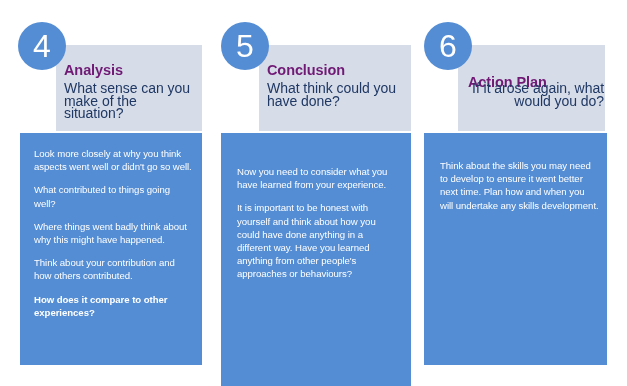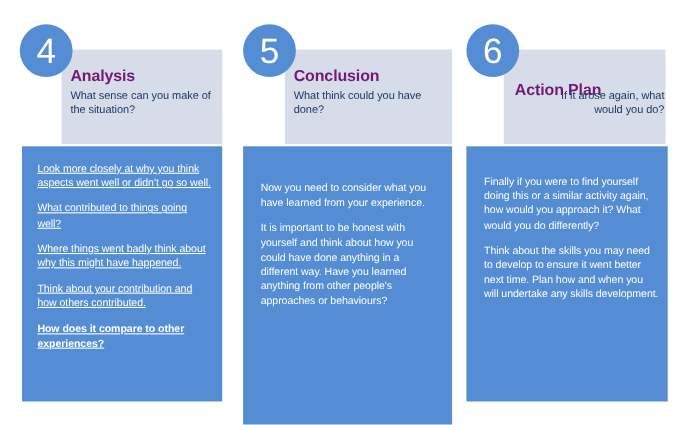--- a/index.html
+++ b/index.html
@@ -61,21 +61,21 @@
     color: #701a75;
     letter-spacing: -0.1px;
     white-space: nowrap;
   }
   .c1 .head-title { left: 64px; top: 62px; }
   .c2 .head-title { left: 64px; top: 62px; }
   .c3 .head-title { left: 62px; top: 62px; margin-top: 12px; }
 
   .head-sub {
     position: absolute;
-    font-size: 10px;
+    font-size: 14px;
     color: #1f3864;
     line-height: 12.5px;
     letter-spacing: -0.05px;
   }
   .c1 .head-sub { left: 64px; top: 82px; width: 132px; }
   .c2 .head-sub { left: 64px; top: 82px; width: 132px; }
   .c3 .head-sub { left: 62px; top: 82px; width: 136px; text-align: right; }
   .c3 .head-sub .line2 { padding-left: 8px; display: inline-block; }
 
   
@@ -87,21 +87,21 @@
   .c1 .body-card { left: 20px; top: 133px; width: 182px; height: 232px; }
   .c2 .body-card { left: 18px; top: 133px; width: 190px; height: 260px; }
   .c3 .body-card { left: 18px; top: 133px; width: 183px; height: 232px; }
 
   .body-text {
     position: absolute;
     font-size: 9.6px;
     line-height: 13.2px;
     letter-spacing: -0.05px;
   }
-  .c1 .body-text { left: 14px; top: 14px; width: 158px; text-decoration: underline; }
+  .c1 .body-text { left: 14px; top: 14px; width: 158px; }
   .c2 .body-text { left: 16px; top: 32px; width: 162px; }
   .c3 .body-text { left: 16px; top: 26px; width: 160px; }
 
   .body-text p { margin: 0 0 10px 0; }
   .body-text p:last-child { margin-bottom: 0; }
   .body-text p.bold { font-weight: bold; }
 </style>
 </head>
 <body>
 
@@ -145,19 +145,18 @@
   <div class="col col-3 c3">
     <div class="head-card"></div>
     <div class="num-circle">6</div>
     <div class="head-title">Action Plan</div>
     <div class="head-sub">
       <span class="line1">If it arose again, what</span>
       <span class="line2">would you do?</span>
     </div>
     <div class="body-card">
       <div class="body-text">
-        <p>Finally if you were to find yourself doing this or a similar activity again, how would you approach it? What would you do differently?</p>
         <p>Think about the skills you may need to develop to ensure it went better next time. Plan how and when you will undertake any skills development.</p>
       </div>
     </div>
   </div>
 
 </div>
 
 </body></html>

